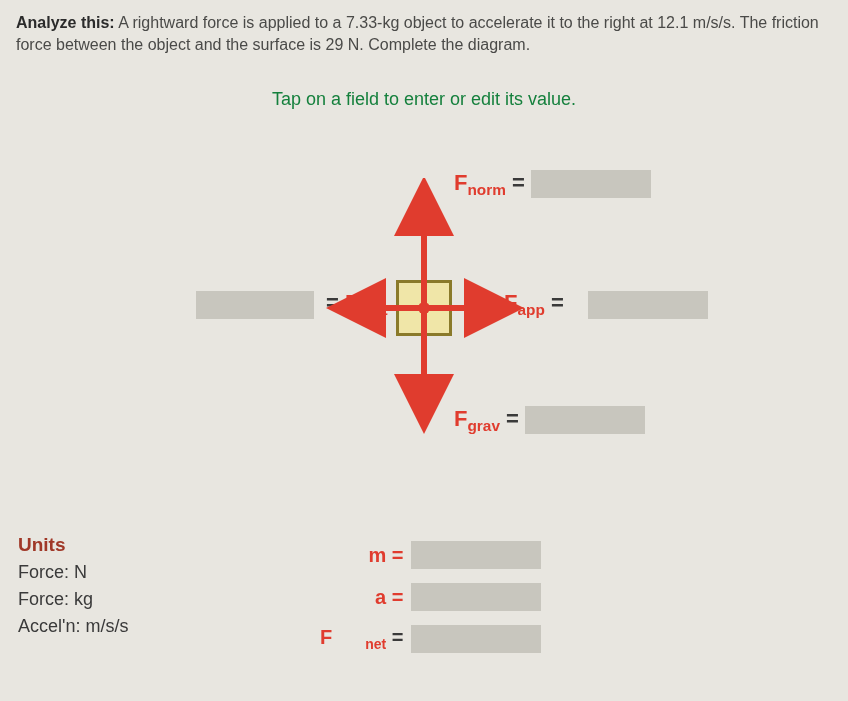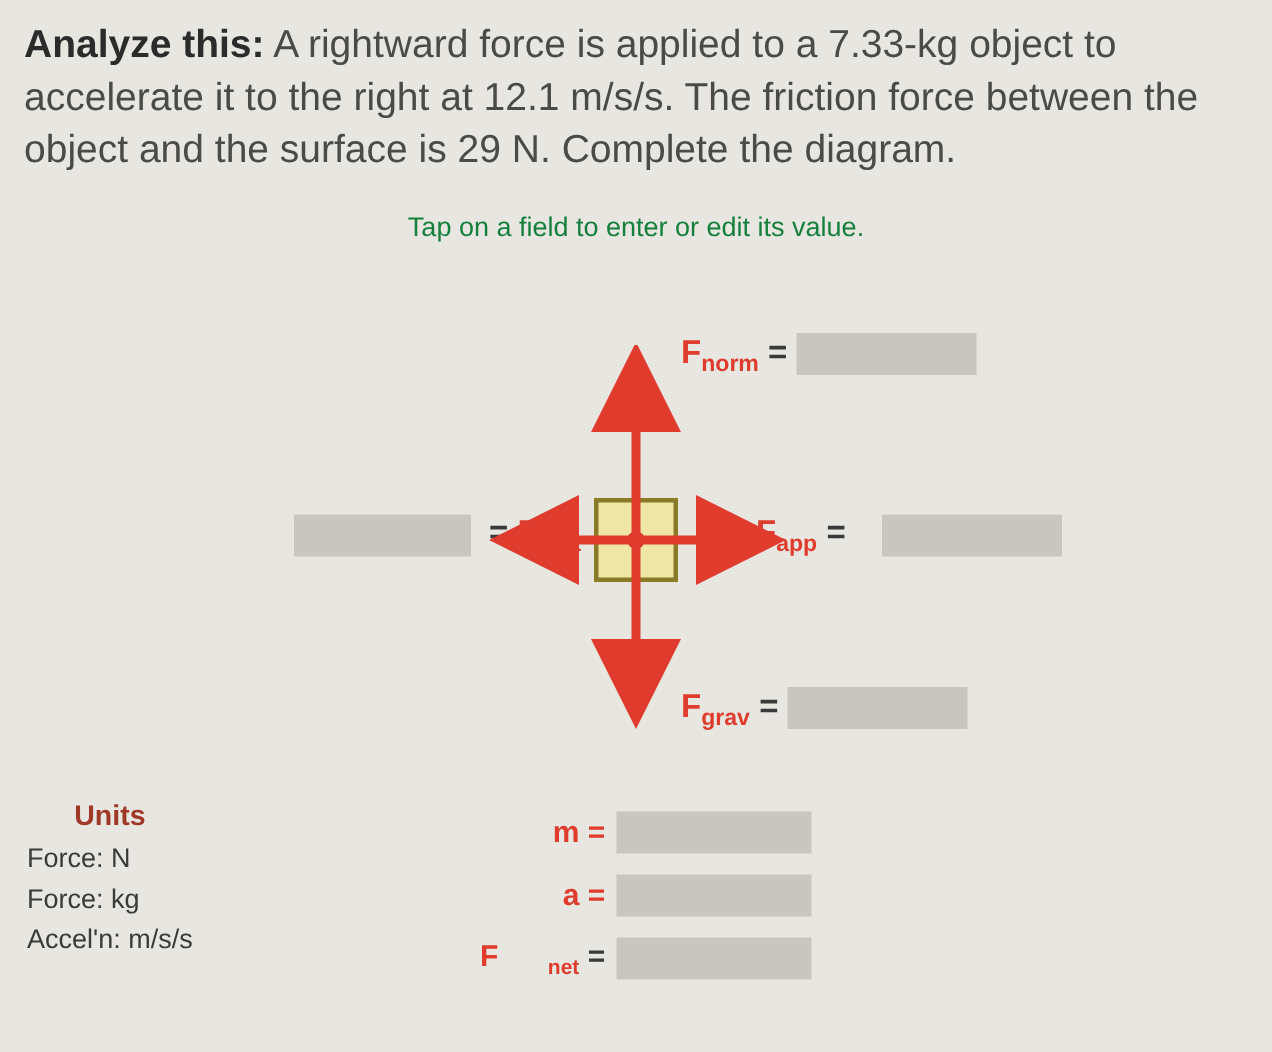--- a/index.html
+++ b/index.html
@@ -6,24 +6,24 @@
     body {
       font-family: Arial, Helvetica, sans-serif;
       background: #e8e6e0;
       width: 848px;
       height: 701px;
       padding: 12px 16px;
       position: relative;
       color: #3a3a3a;
     }
     .prompt {
-      font-size: 26px;
+      font-size: 16px;
       line-height: 1.35;
       color: #4a4a48;
-      margin-bottom: 24px;
+      margin-bottom: 34px;
     }
     .prompt .lead { font-weight: bold; color: #2b2b2b; }
     .instruction {
       text-align: center;
       font-size: 18px;
       color: #15803d;
       margin-bottom: 28px;
     }
     .diagram-area {
       position: relative;
@@ -90,21 +90,21 @@
     .frict-lbl { left: 12px; top: 112px; display: flex; align-items: center; gap: 8px; }
     .frict-lbl .input-field { order: -1; margin-right: 4px; width: 118px; }
     .app-lbl { left: 320px; top: 112px; display: flex; align-items: center; gap: 24px; }
     .units-box {
       position: absolute;
       left: 18px;
       bottom: 58px;
       font-size: 18px;
       color: #3a3a3a;
     }
-    .units-box .hdr { font-weight: bold; color: #a03828; margin-bottom: 6px; font-size: 19px; text-align: center; }
+    .units-box .hdr { font-weight: bold; color: #a03828; margin-bottom: 6px; font-size: 19px; }
     .units-box div { margin-bottom: 6px; }
     .bottom-fields {
       position: absolute;
       left: 320px;
       bottom: 34px;
       font-size: 20px;
       color: #e03c2e;
       font-weight: bold;
     }
     .bottom-fields .row {

